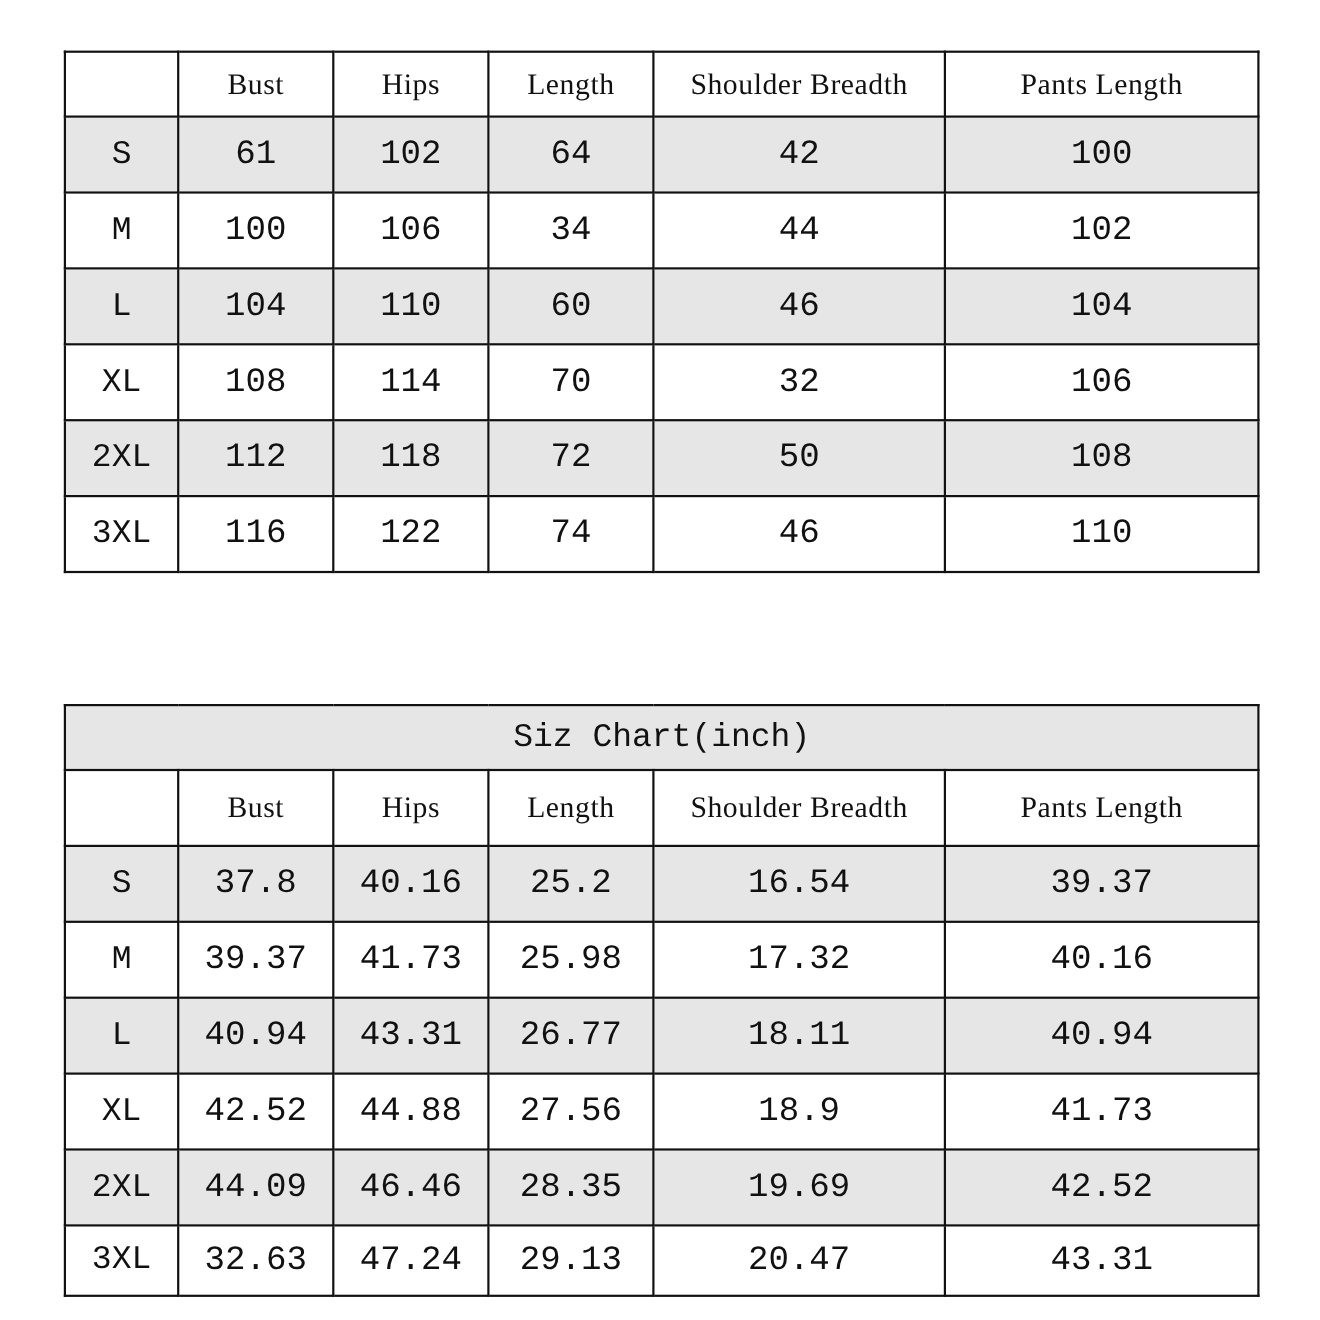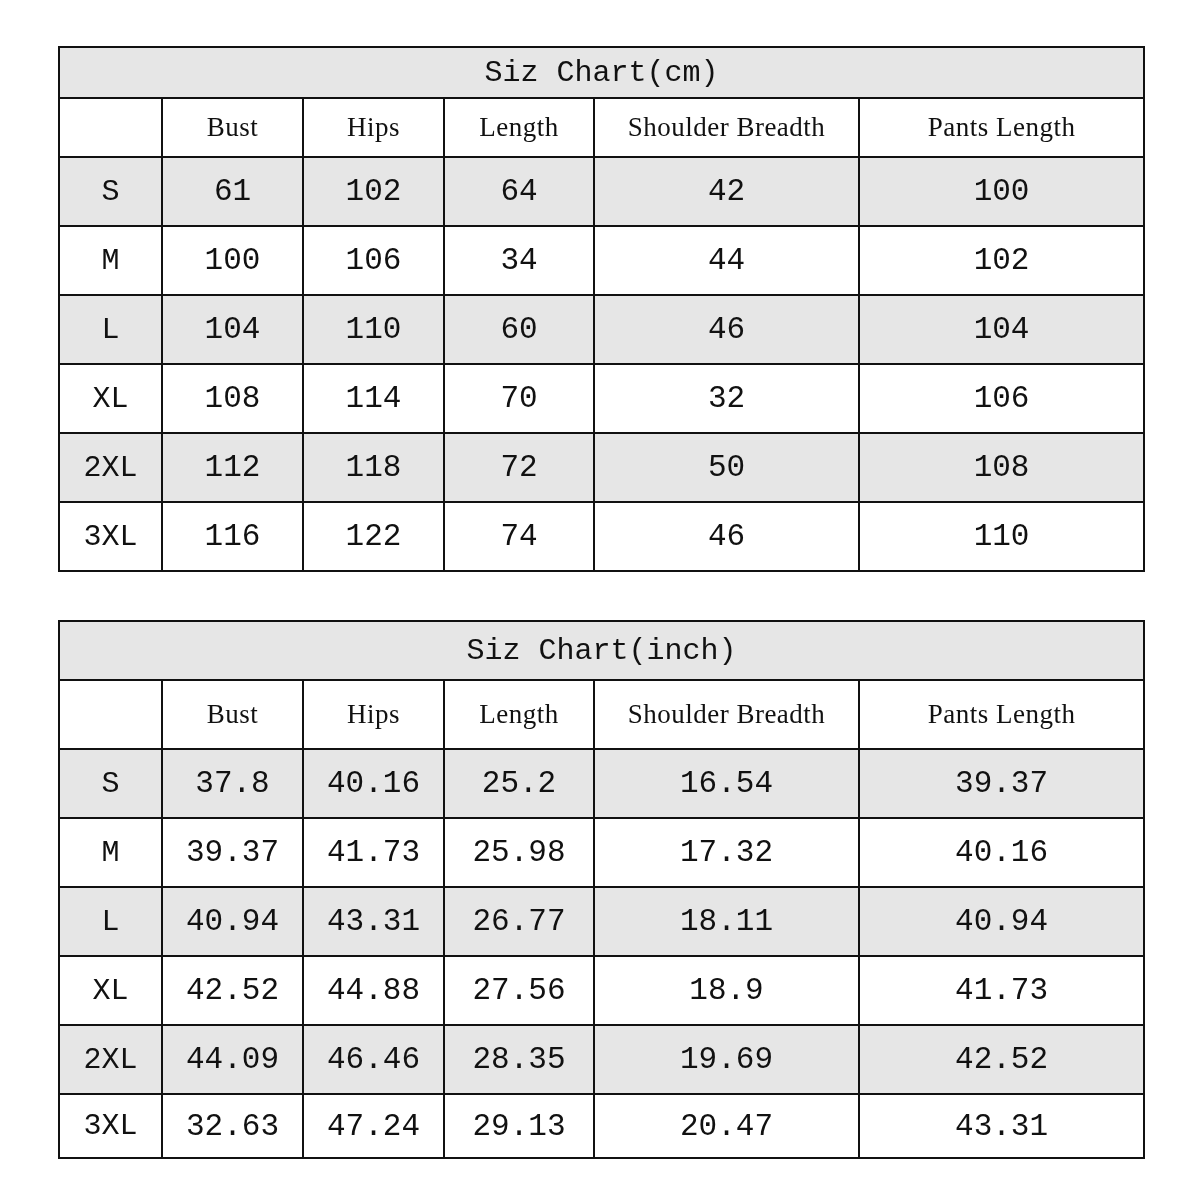--- a/index.html
+++ b/index.html
@@ -8,21 +8,21 @@
   .chart { position: absolute; left: 58px; width: 1085px; border-collapse: collapse;
            table-layout: fixed; }
   .chart td, .chart th { border: 2px solid #111; text-align: center; vertical-align: middle;
            padding: 0; font-weight: normal; overflow: hidden; white-space: nowrap; }
   .chart .title-cell { background: #e6e6e6; font-size: 30px; }
   .chart .head-row th { background: #ffffff; font-size: 27px; letter-spacing: 0.5px; font-family: Liberation Serif, serif; }
   .chart .data-row td { font-size: 31px; }
   .chart .data-row.shade td { background: #e6e6e6; }
   .chart .data-row td.size-cell { font-size: 30px; }
   #chart-cm { top: 46px; }
-  #chart-inch { top: 620px; }
+  #chart-inch { top: 640px; }
   #chart-cm .title-row td { height: 49px; }
   #chart-cm .head-row th { height: 57px; }
   #chart-cm .data-row td { height: 67px; }
   #chart-inch .title-row td { height: 57px; }
   #chart-inch .head-row th { height: 67px; }
   #chart-inch .data-row td { height: 67px; }
   #chart-inch .data-row:last-child td { height: 62px; }
 </style>
 </head>
 <body>
@@ -30,23 +30,20 @@
 <table class="chart" id="chart-cm">
   <colgroup>
     <col style="width:103px">
       <col style="width:141px">
       <col style="width:141px">
     <col style="width:150px">
       <col style="width:265px">
       <col style="width:285px">
   </colgroup>
   <tbody>
-      <tr class="title-row">
-    <td class="title-cell" colspan="6">Siz Chart(cm)</td>
-  </tr>
   <tr class="head-row">
     <th></th>
     <th>Bust</th>
     <th>Hips</th>
     <th>Length</th>
     <th>Shoulder Breadth</th>
     <th>Pants Length</th>
   </tr>
   <tr class="data-row shade">
     <td class="size-cell">S</td>

